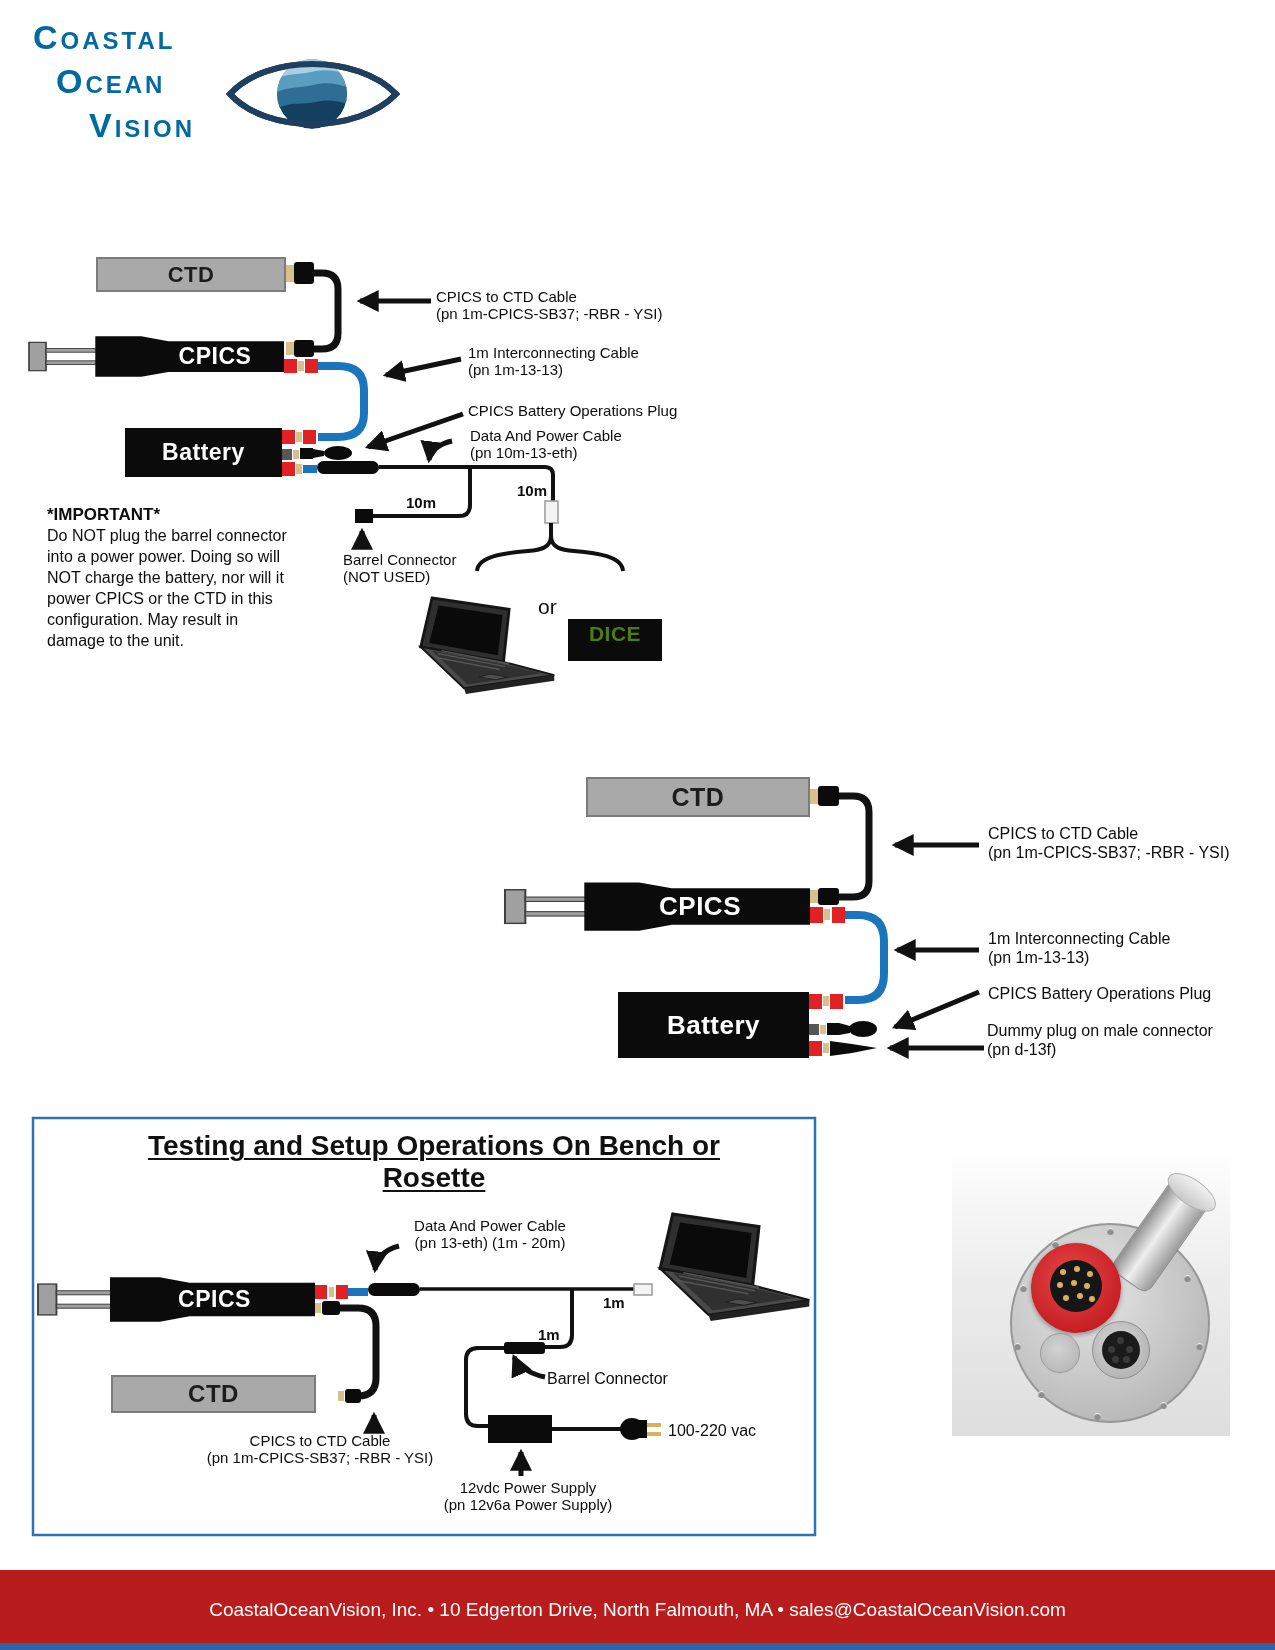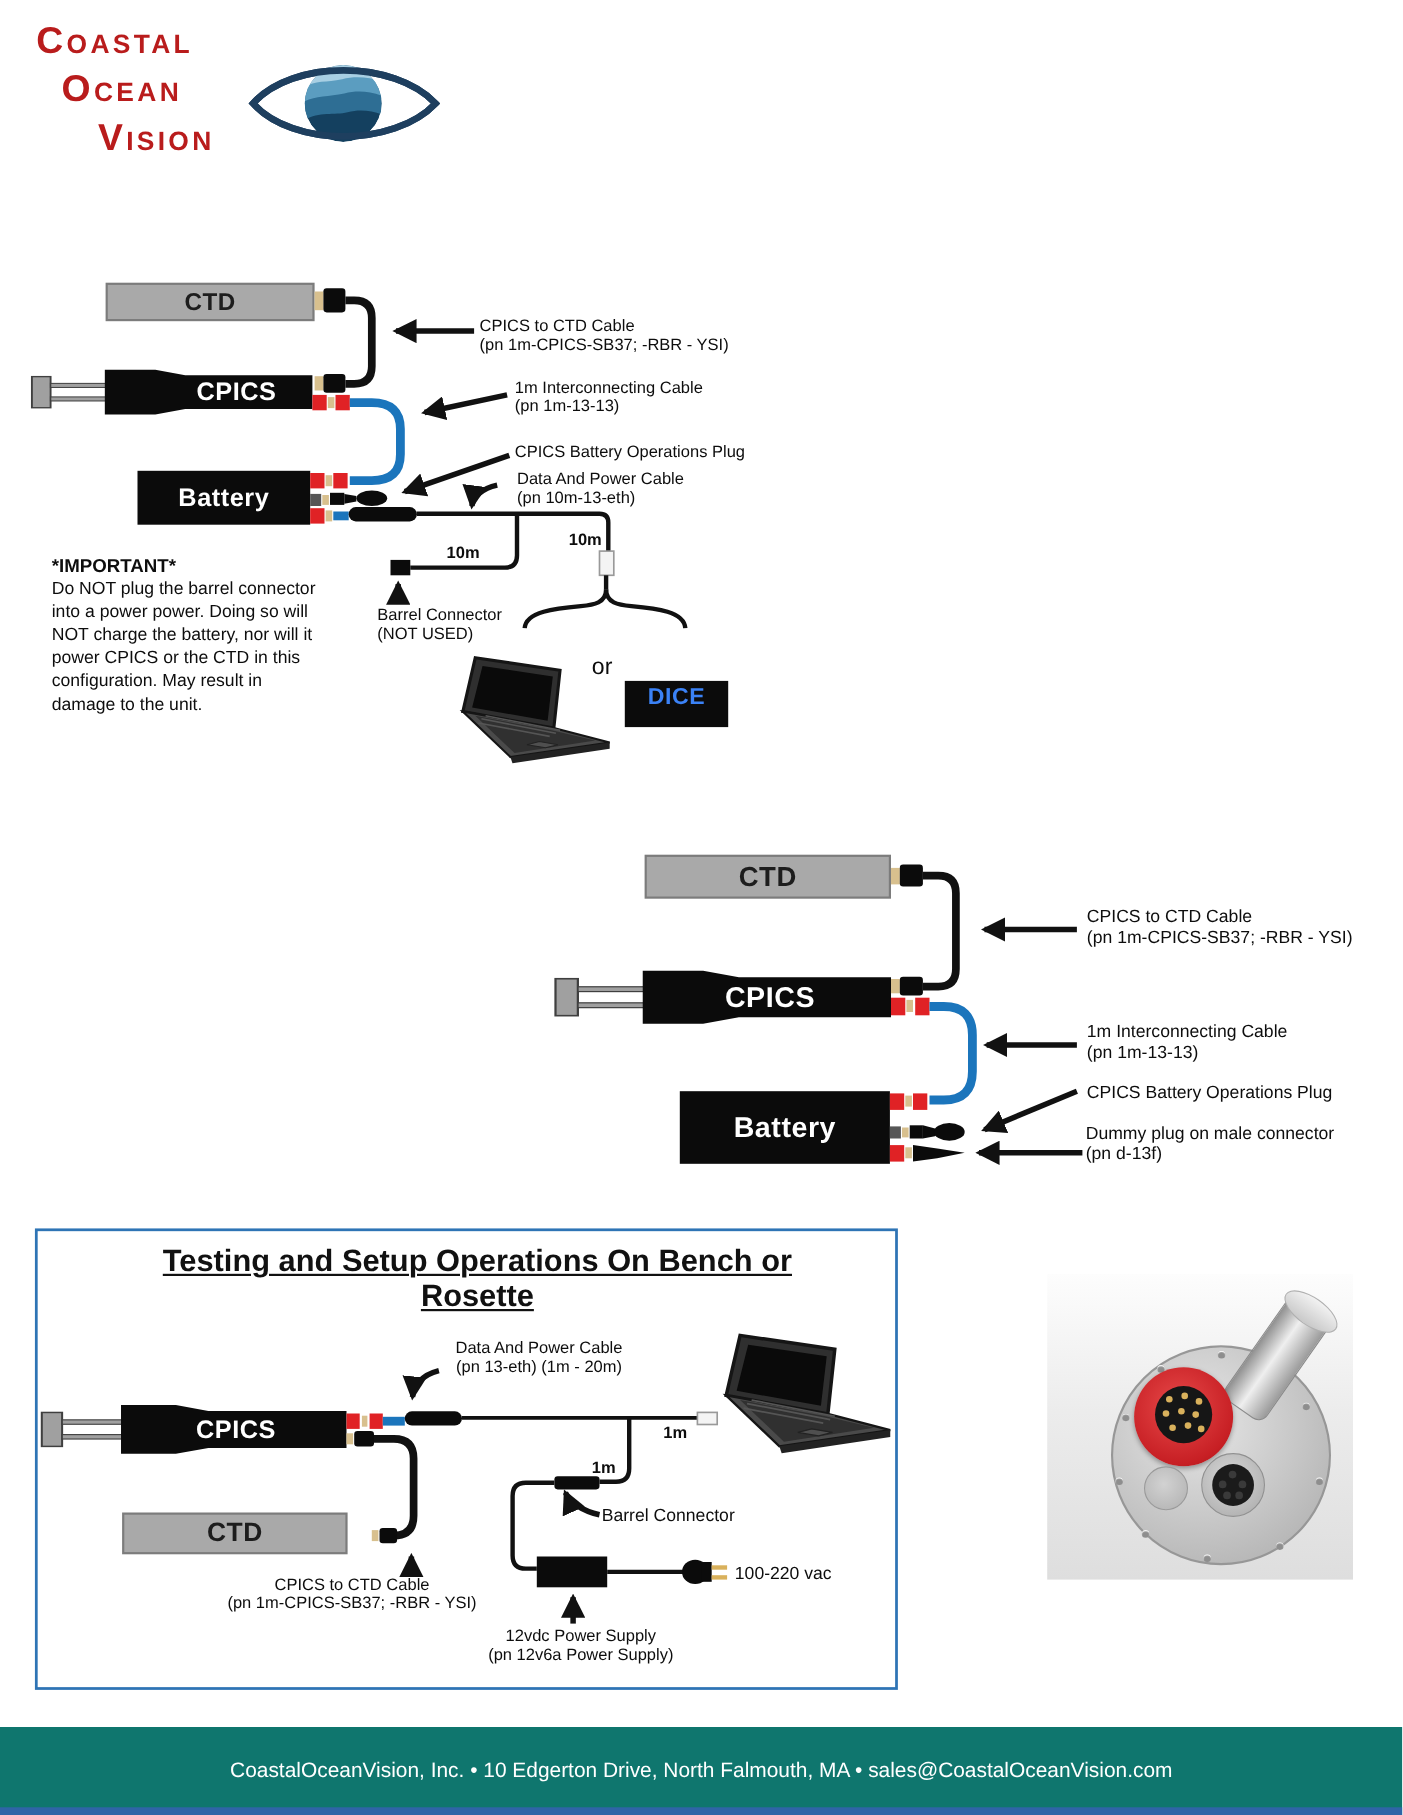--- a/index.html
+++ b/index.html
@@ -4,25 +4,25 @@
 <style>
   * { margin:0; padding:0; box-sizing:border-box; }
   html,body { background:#fff; }
   body { font-family:"Liberation Sans", sans-serif; }
   #page { position:relative; width:1275px; height:1650px; background:#fff; overflow:hidden; }
   .abs { position:absolute; }
   .lbl { font-size:15px; line-height:17px; color:#0d0d0d; white-space:nowrap; }
   .lbl2 { font-size:16px; line-height:19px; color:#0d0d0d; white-space:nowrap; }
   .devlbl { display:flex; align-items:center; justify-content:center; font-weight:700; letter-spacing:0.5px; }
   .title { font-weight:700; color:#111; text-decoration:underline; text-decoration-thickness:2px; text-underline-offset:3px; text-align:center; }
-  .logo-word { font-weight:700; color:#b91c1c; font-variant:small-caps; letter-spacing:3px; line-height:1; }
+  .logo-word { font-weight:700; color:#0369a1; font-variant:small-caps; letter-spacing:3px; line-height:1; }
   .center { text-align:center; }
   .imp-title { font-weight:700; font-size:17px; color:#0d0d0d; }
   .imp-line { font-size:16px; line-height:21px; color:#0d0d0d; white-space:nowrap; }
-  #footer-bar { background:#0f766e; }
+  #footer-bar { background:#b91c1c; }
   #photo { background:linear-gradient(180deg,#fdfdfd 0%,#ececec 45%,#dedede 100%); }
   .screw { width:7px; height:7px; border-radius:50%; background:#8e8e8e; box-shadow:inset 0 1px 1px #fff; }
   .pin { width:6px; height:6px; border-radius:50%; background:#d9b15c; }
   .pinhole { width:7px; height:7px; border-radius:50%; background:#3a3a3a; }
 </style>
 </head>
 <body>
 
 <div id="page">
 
@@ -187,21 +187,21 @@
         <path d="M55,48 C68,40 80,44 92,41 C104,38 116,40 125,44 L125,28 C113,24 101,23 89,26 C75,29 64,27 55,33 Z" fill="#5b9dc0"></path>
         <path d="M55,63 C68,55 82,59 94,56 C106,53 116,55 125,58 L125,41 C113,37 103,36 91,39 C77,42 65,41 55,46 Z" fill="#2e6e94"></path>
       </g>
       <path d="M8,48 C44,8 136,8 174,48 C136,88 44,88 8,48 Z" fill="none" stroke="#1e3f5f" stroke-width="6"></path>
     </svg>
   </div>
 
   <div class="abs devlbl" style="left:97px;top:258px;width:188px;height:33px;font-size:22px;color:#1d1d1d">CTD</div>
   <div class="abs devlbl" style="left:140px;top:340px;width:150px;height:33px;font-size:23px;color:#fff">CPICS</div>
   <div class="abs devlbl" style="left:125px;top:428px;width:157px;height:49px;font-size:23px;color:#fff">Battery</div>
-  <div class="abs devlbl" style="left:568px;top:619px;width:94px;height:29px;font-size:21px;color:#3b82f6">DICE</div>
+  <div class="abs devlbl" style="left:568px;top:619px;width:94px;height:29px;font-size:21px;color:#4d7c0f">DICE</div>
   <div class="abs lbl" style="left:436px;top:288px">
     <div>CPICS to CTD Cable</div>
     <div>(pn 1m-CPICS-SB37; -RBR - YSI)</div>
   </div>
   <div class="abs lbl" style="left:468px;top:344px">
     <div>1m Interconnecting Cable</div>
     <div>(pn 1m-13-13)</div>
   </div>
   <div class="abs lbl" style="left:468px;top:402px">CPICS Battery Operations Plug</div>
   <div class="abs lbl" style="left:470px;top:427px">

